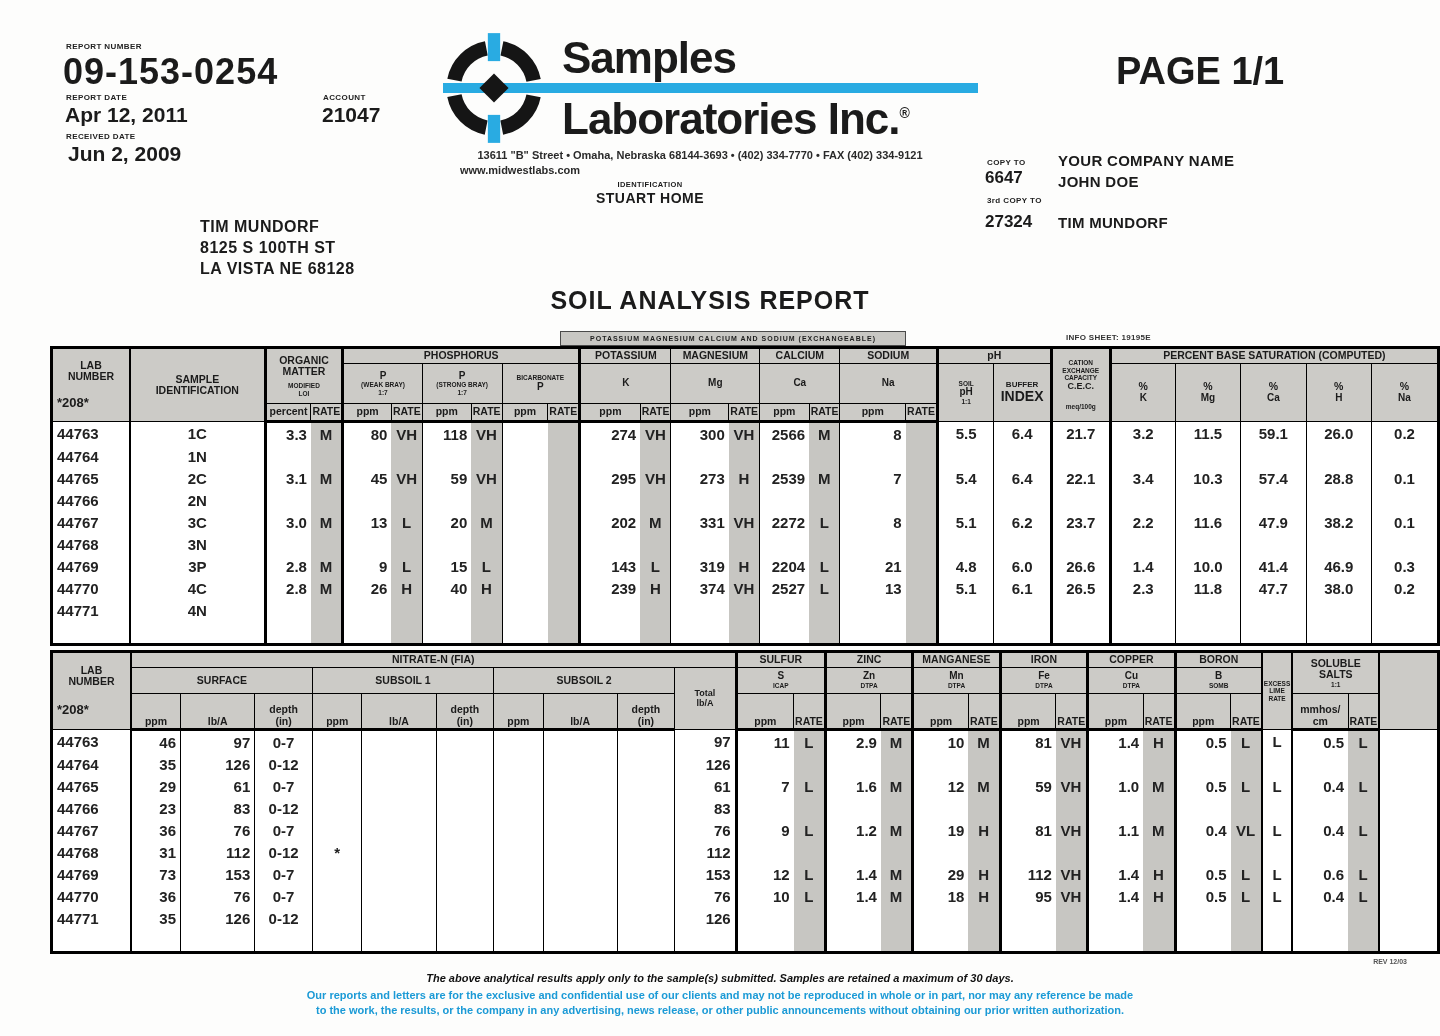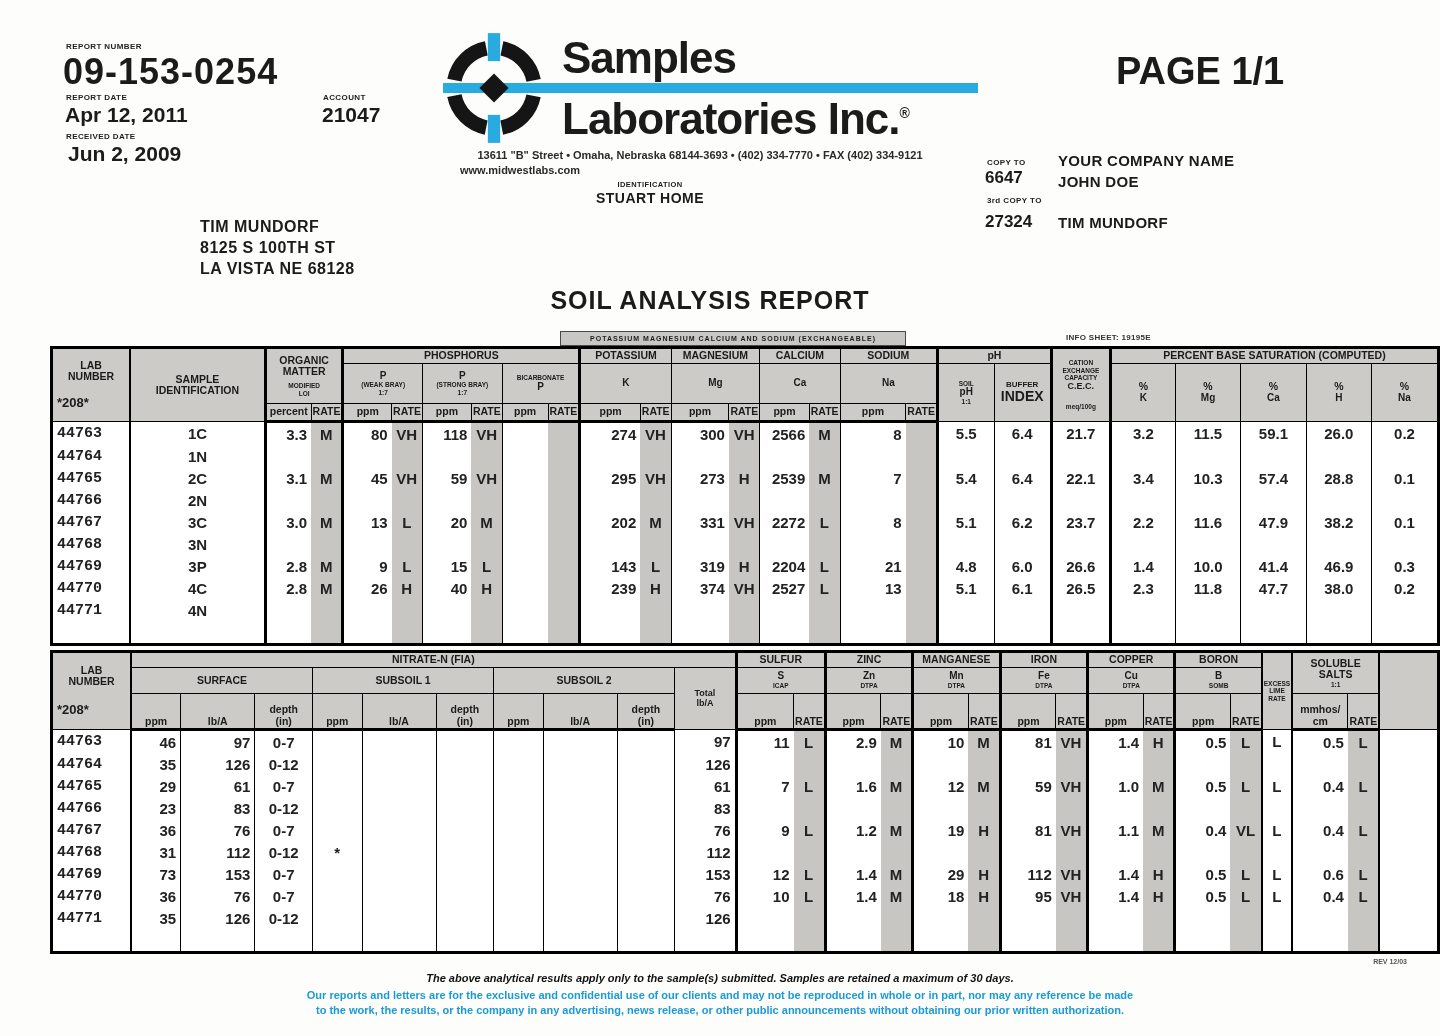--- a/index.html
+++ b/index.html
@@ -23,21 +23,21 @@
 
   table.rpt{border-collapse:collapse;table-layout:fixed;border:3px solid #000;background:#fff;}
   table.rpt th{background:#cccbc7;border:1px solid #000;font-weight:bold;text-align:center;
                padding:1px 1px;line-height:1.08;font-size:10.5px;overflow:hidden;}
   table.rpt th .tiny{font-size:6.5px;line-height:1.15;font-weight:bold;}
   table.rpt th .sym{font-size:10px;}
   table.rpt td{border:0;padding:0 4px;font-size:15px;font-weight:bold;color:#222;
                white-space:nowrap;overflow:hidden;height:22px;}
   td.v{text-align:right;}
   td.c{text-align:center;}
-  td.lab{text-align:left;padding-left:6px;font-family:Liberation Mono, monospace;}
+  td.lab{text-align:left;padding-left:6px;}
   td.id{text-align:center;padding-left:5px;}
   td.r{background:#c7c6c2;font-size:10px;text-align:center;padding:0 1px;}
   th.r{padding:0;}
   .bL1{border-left:1px solid #000 !important;}
   .bL2{border-left:2px solid #000 !important;}
   .bL3{border-left:3px solid #000 !important;}
   thead tr:last-child th{border-bottom:3px solid #000;}
   th.bot{vertical-align:bottom;padding-bottom:2px;}
   th.subhdr{font-size:8px;}
   .band{background:#c8c7c3;border:1px solid #4a4a4a;font-size:7px;font-weight:bold;color:#1d1d1d;

